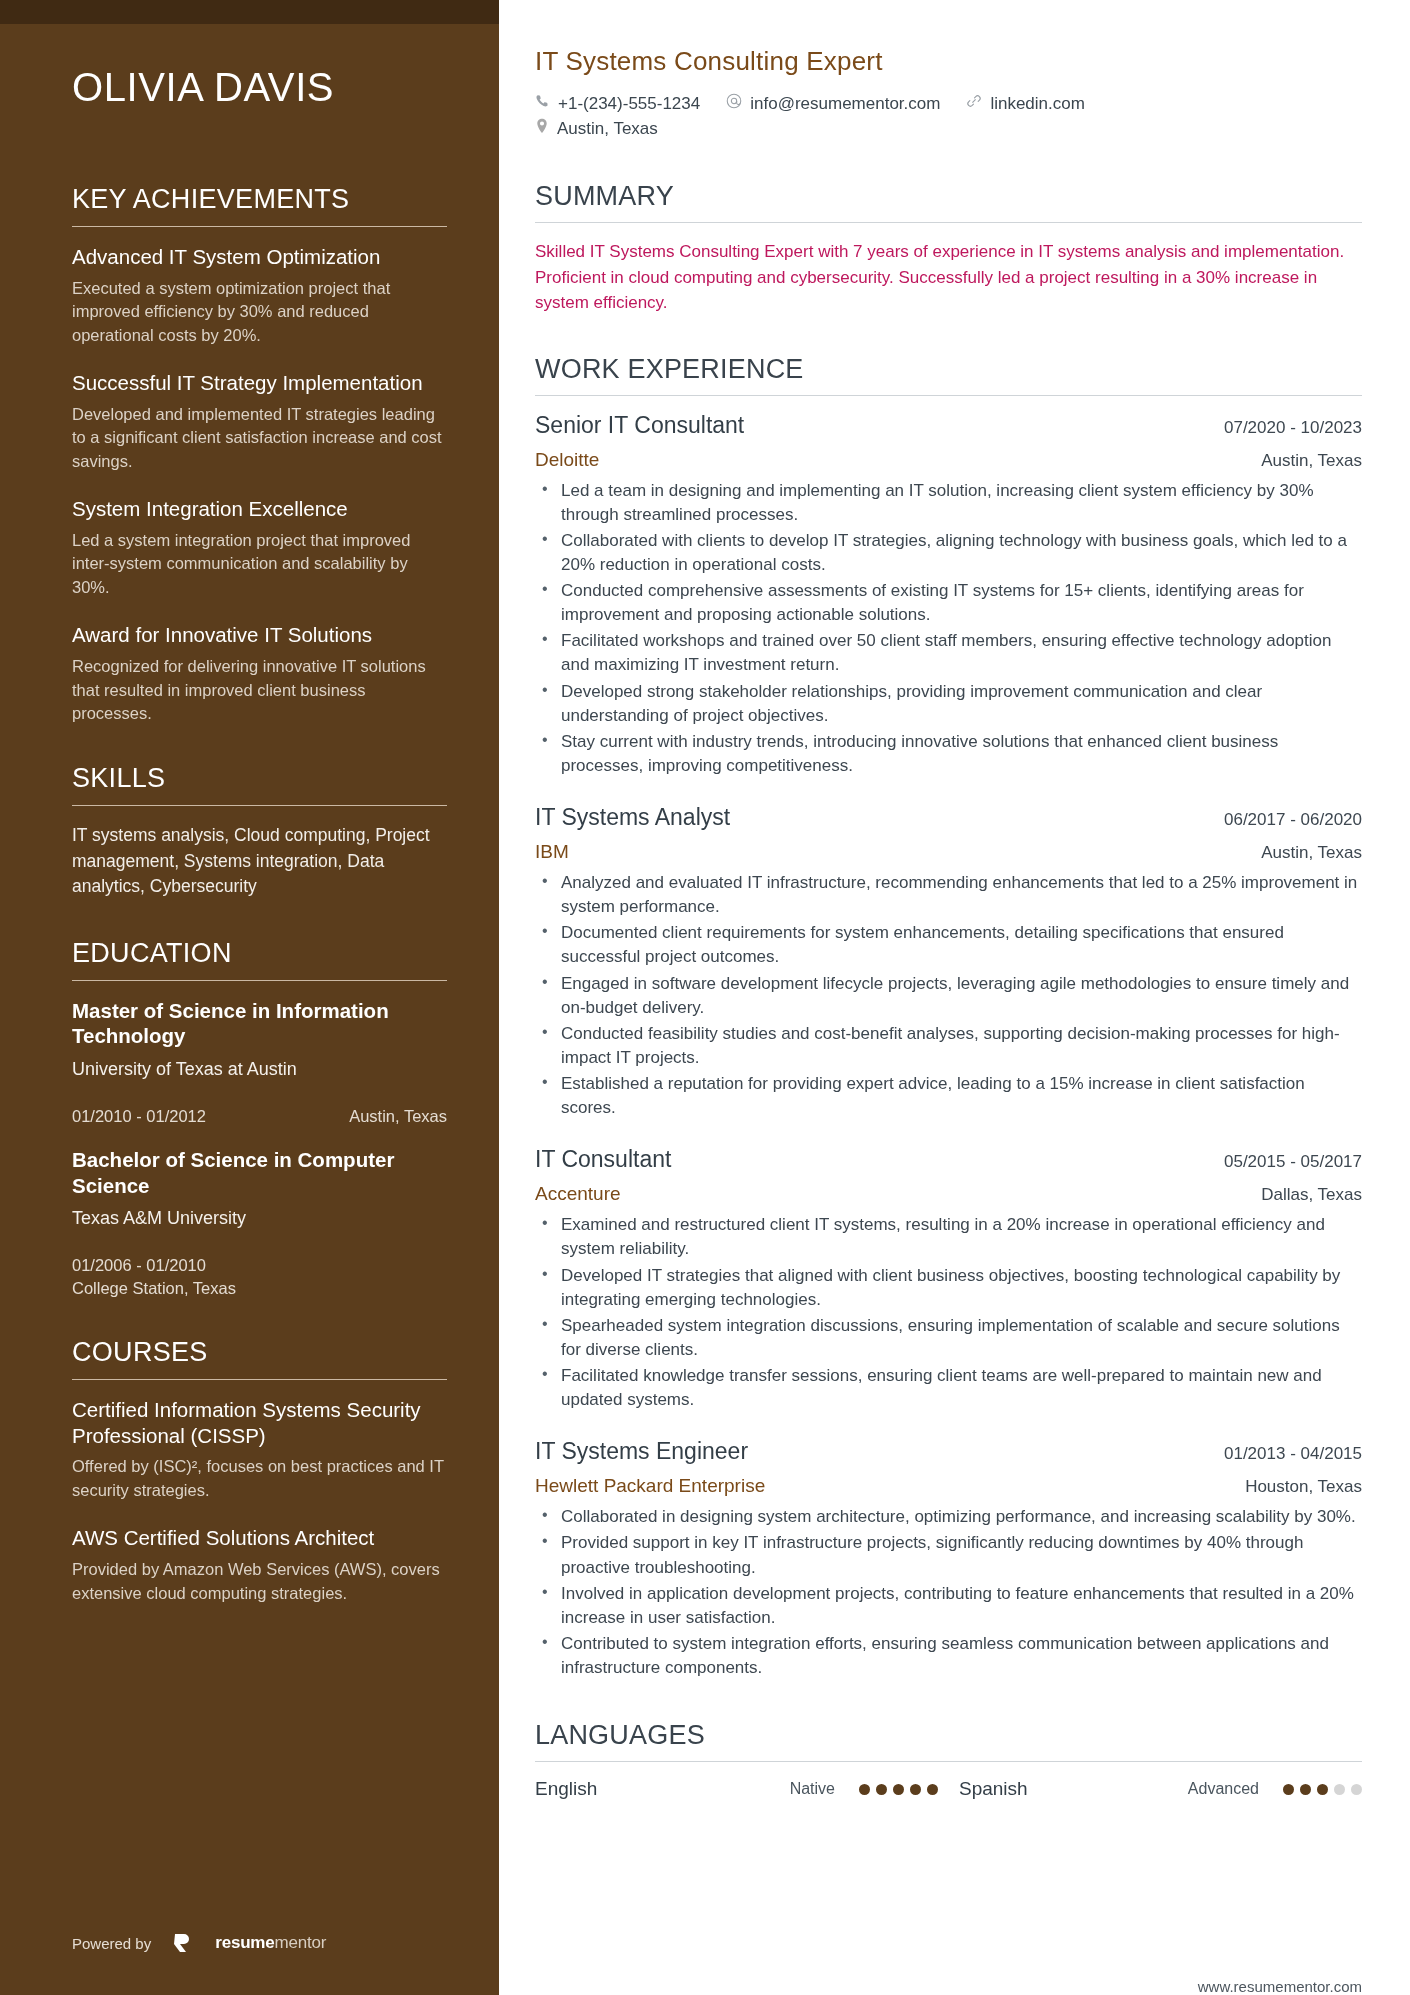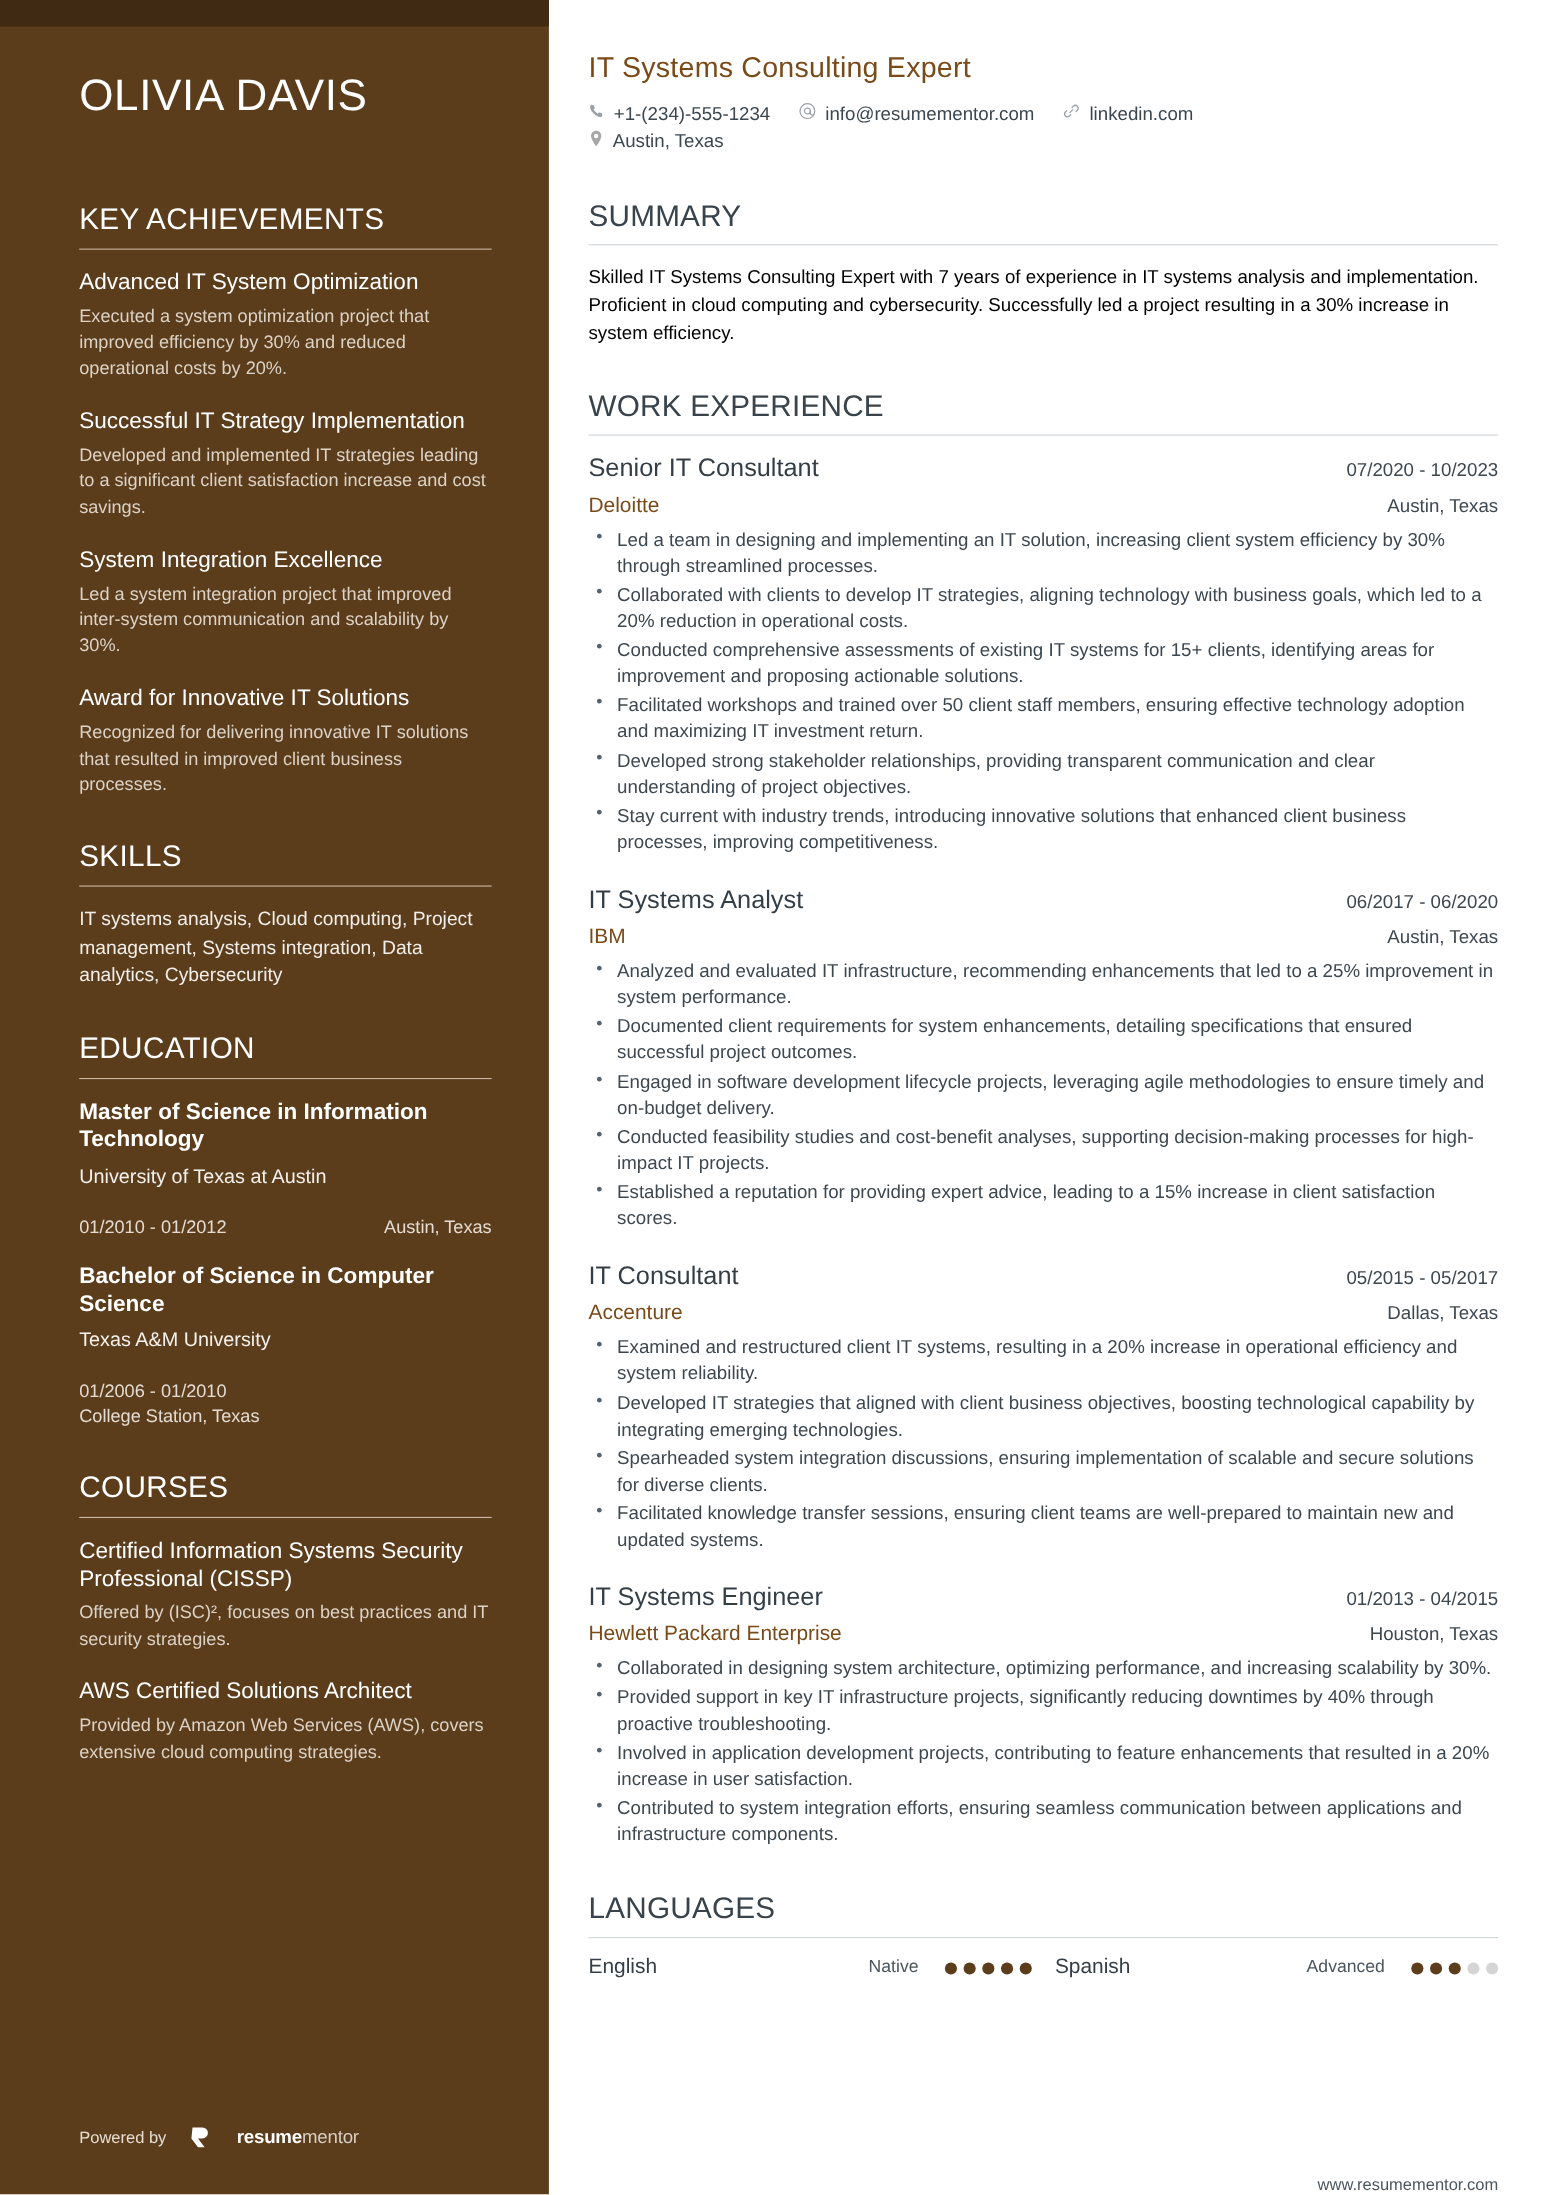--- a/index.html
+++ b/index.html
@@ -161,21 +161,21 @@
     padding-bottom: 10px;
   }
   .main-rule {
     border: 0;
     border-top: 1px solid #cfd4d8;
     margin-bottom: 16px;
   }
   .summary-text {
     font-size: 17px;
     line-height: 1.5;
-    color: #000000;
+    color: #be185d;
   }
   .exp { margin-bottom: 26px; }
   .exp:last-child { margin-bottom: 0; }
   .exp-row1 {
     display: flex;
     justify-content: space-between;
     align-items: baseline;
     margin-bottom: 10px;
   }
   .exp-role { font-size: 23px; font-weight: 400; color: #333e47; }
@@ -370,21 +370,21 @@
         </div>
         <div class="exp-row2">
           <span class="exp-company">Deloitte</span>
           <span class="exp-location">Austin, Texas</span>
         </div>
         <ul class="bullets">
           <li>Led a team in designing and implementing an IT solution, increasing client system efficiency by 30% through streamlined processes.</li>
           <li>Collaborated with clients to develop IT strategies, aligning technology with business goals, which led to a 20% reduction in operational costs.</li>
           <li>Conducted comprehensive assessments of existing IT systems for 15+ clients, identifying areas for improvement and proposing actionable solutions.</li>
           <li>Facilitated workshops and trained over 50 client staff members, ensuring effective technology adoption and maximizing IT investment return.</li>
-          <li>Developed strong stakeholder relationships, providing transparent communication and clear understanding of project objectives.</li>
+          <li>Developed strong stakeholder relationships, providing improvement communication and clear understanding of project objectives.</li>
           <li>Stay current with industry trends, introducing innovative solutions that enhanced client business processes, improving competitiveness.</li>
         </ul>
       </div>
 
       <div class="exp">
         <div class="exp-row1">
           <span class="exp-role">IT Systems Analyst</span>
           <span class="exp-dates">06/2017 - 06/2020</span>
         </div>
         <div class="exp-row2">

